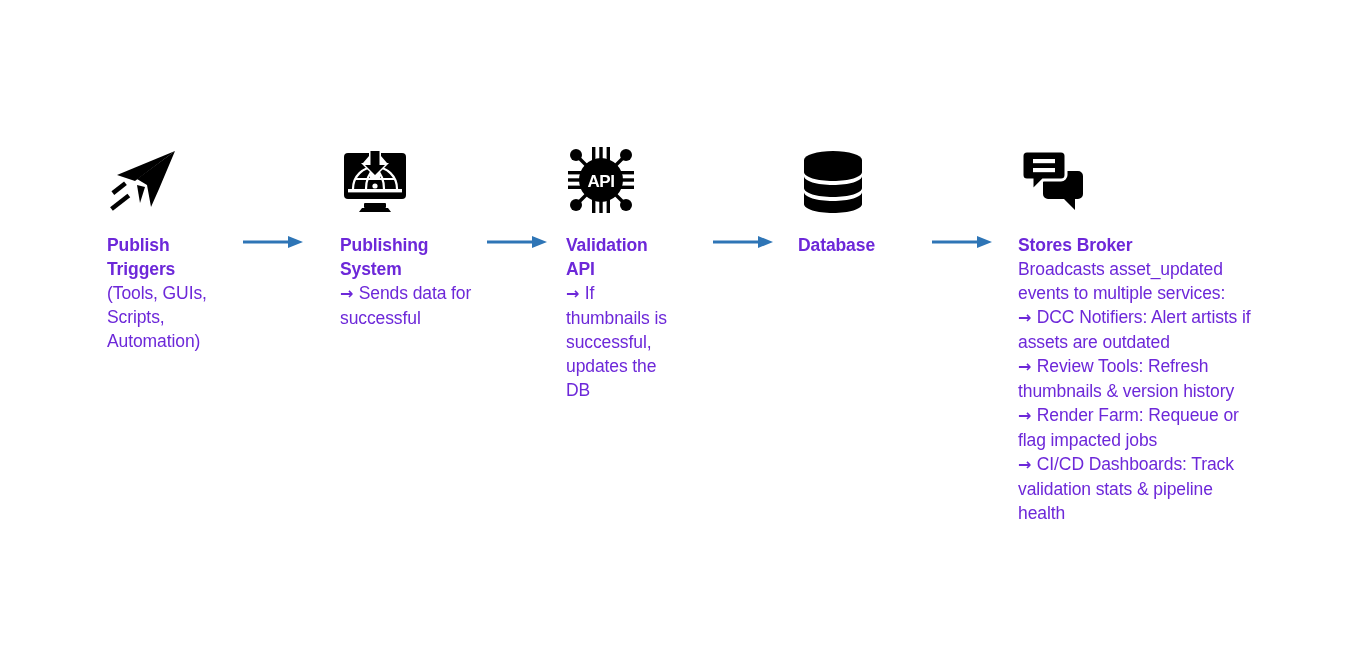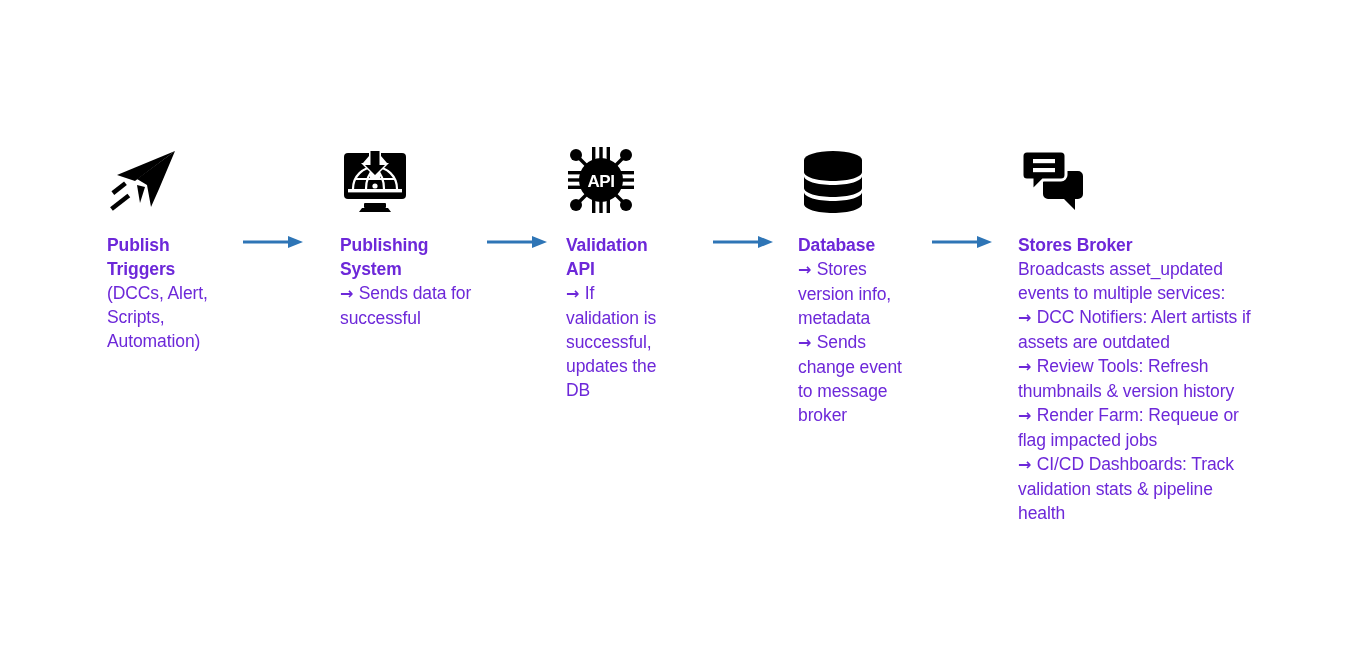--- a/index.html
+++ b/index.html
@@ -87,21 +87,21 @@
           <rect x="2" y="55" width="22" height="4.5" transform="rotate(-38 13 57)"></rect>
         </g>
       </svg>
     </div>
     <div class="stage-text">
       <div class="stage-title">
           <div>Publish</div>
           <div>Triggers</div>
         </div>
       <div class="stage-body">
-          <div><span>(DCCs, Alert,</span></div>
+          <div><span>(Tools, GUIs,</span></div>
           <div><span>Scripts,</span></div>
           <div><span>Automation)</span></div>
         </div>
     </div>
   </div>
 
   <div class="connector" id="connector-0">
     <svg width="60" height="20" viewBox="0 0 60 20" aria-hidden="true">
       <line x1="0" y1="10" x2="48" y2="10" stroke="#2E75B6" stroke-width="3.2"></line>
       <polygon points="45,4 60,10 45,16" fill="#2E75B6"></polygon>
@@ -179,21 +179,21 @@
         </g>
         <text x="35" y="41.5" text-anchor="middle" fill="#ffffff" font-family="Liberation Sans, sans-serif" font-size="17" font-weight="bold" letter-spacing="-0.5">API</text>
       </svg>
     </div>
     <div class="stage-text">
       <div class="stage-title">
           <div>Validation</div>
           <div>API</div>
         </div>
       <div class="stage-body">
-          <div><span class="arrow-glyph">→ </span><span>If validation is successful, updates the DB</span></div>
+          <div><span class="arrow-glyph">→ </span><span>If thumbnails is successful, updates the DB</span></div>
         </div>
     </div>
   </div>
 
   <div class="connector" id="connector-2">
     <svg width="60" height="20" viewBox="0 0 60 20" aria-hidden="true">
       <line x1="0" y1="10" x2="48" y2="10" stroke="#2E75B6" stroke-width="3.2"></line>
       <polygon points="45,4 60,10 45,16" fill="#2E75B6"></polygon>
     </svg>
   </div>
@@ -205,24 +205,20 @@
           <path d="M6 15 v12 c0 5 13 9 29 9 s29 -4 29 -9 v-12 z"></path>
           <ellipse cx="35" cy="15" rx="29" ry="9"></ellipse>
           <path d="M6 31 v12 c0 5 13 9 29 9 s29 -4 29 -9 v-12 c0 5 -13 9 -29 9 s-29 -4 -29 -9 z"></path>
           <path d="M6 47 v12 c0 5 13 9 29 9 s29 -4 29 -9 v-12 c0 5 -13 9 -29 9 s-29 -4 -29 -9 z"></path>
         </g>
       </svg>
     </div>
     <div class="stage-text">
       <div class="stage-title">
           <div>Database</div>
-        </div>
-      <div class="stage-body">
-          <div><span class="arrow-glyph">→ </span><span>Stores version info, metadata</span></div>
-          <div><span class="arrow-glyph">→ </span><span>Sends change event to message broker</span></div>
         </div>
     </div>
   </div>
 
   <div class="connector" id="connector-3">
     <svg width="60" height="20" viewBox="0 0 60 20" aria-hidden="true">
       <line x1="0" y1="10" x2="48" y2="10" stroke="#2E75B6" stroke-width="3.2"></line>
       <polygon points="45,4 60,10 45,16" fill="#2E75B6"></polygon>
     </svg>
   </div>

